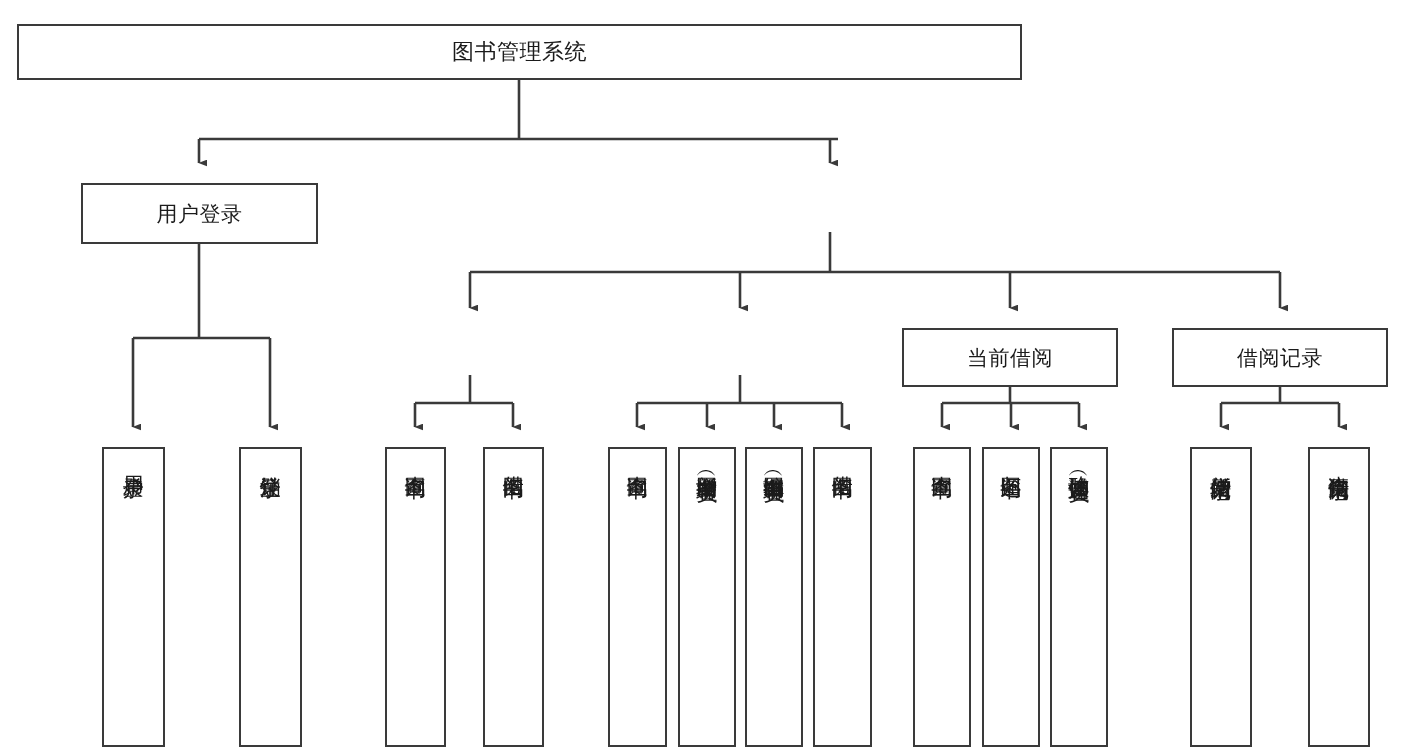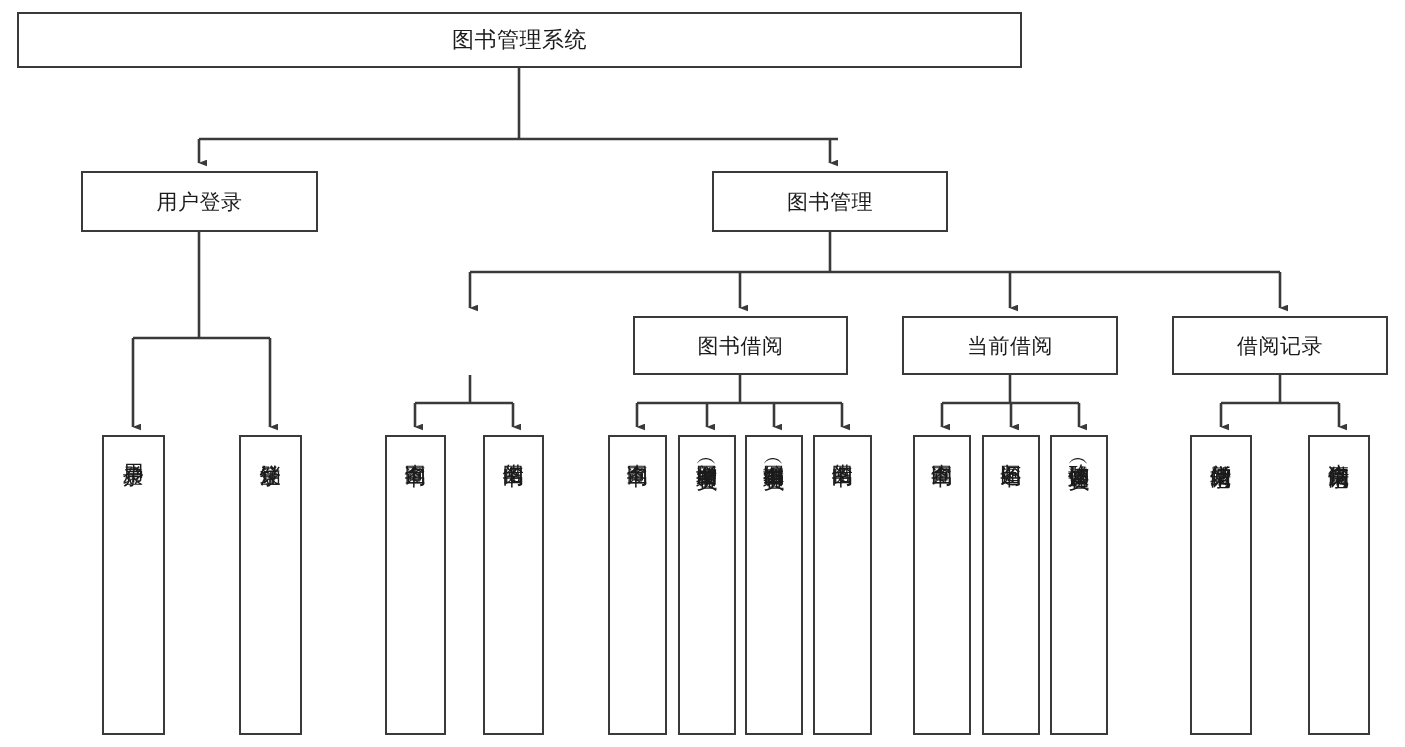--- a/index.html
+++ b/index.html
@@ -28,20 +28,21 @@
   }
   .node {
     position: absolute;
     box-sizing: border-box;
     background: #ffffff;
     border: 2px solid #3a3a3a;
     display: flex;
     align-items: center;
     justify-content: center;
     color: #1b1b1b;
+    margin-top: 12px;
   }
   .node.root {
     border-width: 2px;
   }
   .node-label {
     display: block;
     text-align: center;
     line-height: 1.12;
     letter-spacing: 0.5px;
     white-space: nowrap;
@@ -131,27 +132,21 @@
     </g>
   </svg>
 
   <div class="node root horizontal" style="left:17px; top:12px; width:1005px; height:56px;">
     <span class="node-label">图书管理系统</span>
   </div>
 
   <div class="node horizontal" style="left:81px; top:171px; width:237px; height:61px;">
     <span class="node-label">用户登录</span>
   </div>
-  <div class="node horizontal" style="left:712px; top:171px; width:236px; height:61px;">
-    <span class="node-label">图书管理</span>
-  </div>
 
-  <div class="node horizontal" style="left:633px; top:316px; width:215px; height:59px;">
-    <span class="node-label">图书借阅</span>
-  </div>
   <div class="node horizontal" style="left:1172px; top:316px; width:216px; height:59px;">
     <span class="node-label">借阅记录</span>
   </div>
   <div class="node horizontal" style="left:902px; top:316px; width:216px; height:59px;">
     <span class="node-label">当前借阅</span>
   </div>
 
   <div class="node vertical" style="left:102px; top:435px; width:63px; height:300px;">
     <span class="node-label">用户登录</span>
   </div>

